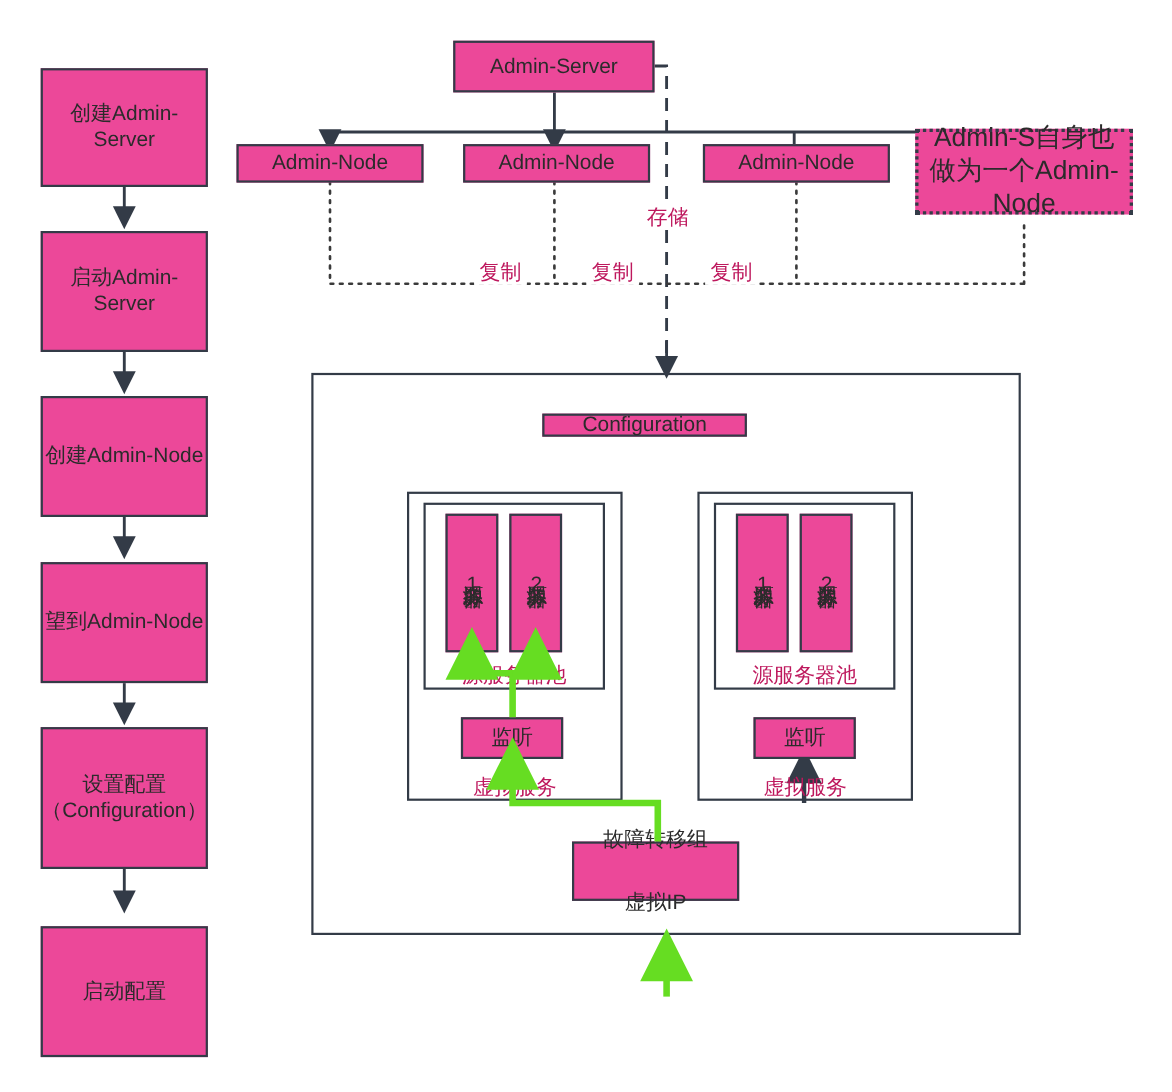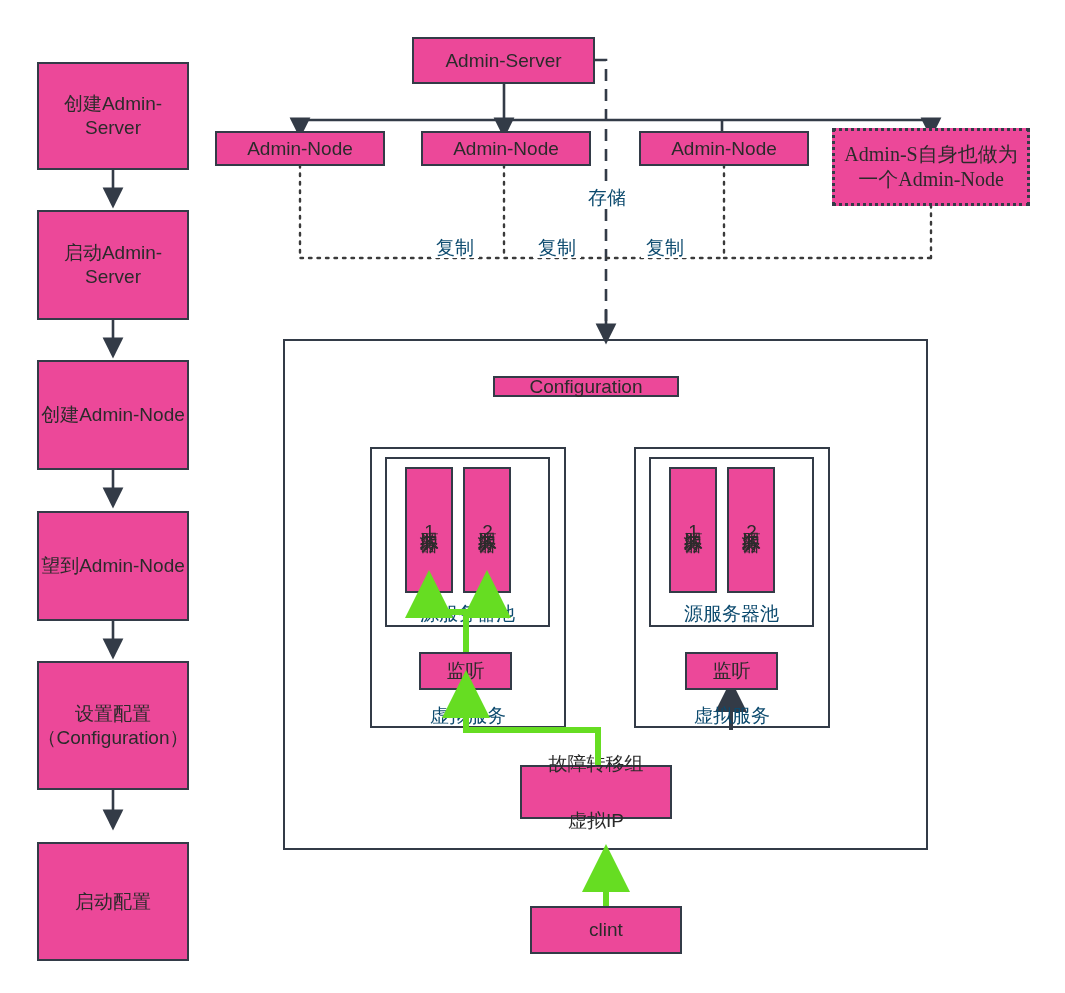--- a/index.html
+++ b/index.html
@@ -25,21 +25,21 @@
   .box.group{
     display:block;
     background:transparent;
     z-index:2;
   }
   .grouplabel{
     position:absolute;
     left:0;right:0;
     text-align:center;
     font-size:19px;
-    color:#0c4a6e;
+    color:#be185d;
     z-index:6;
     pointer-events:none;
   }
   .vtext{
     writing-mode:vertical-rl;
     text-orientation:upright;
     letter-spacing:1px;
     line-height:1.05;
     font-size:19px;
   }
@@ -127,21 +127,21 @@
   <div class="box" style="left:215px;top:131px;width:170px;height:35px;">
     <span>Admin-Node</span>
   </div>
   <div class="box" style="left:421px;top:131px;width:170px;height:35px;">
     <span>Admin-Node</span>
   </div>
   <div class="box" style="left:639px;top:131px;width:170px;height:35px;">
     <span>Admin-Node</span>
   </div>
 
-  <div class="box dotted" style="left:832px;top:128px;width:198px;height:78px;font-size:20px;padding:0 6px;font-family:Liberation Serif, serif;">
+  <div class="box dotted" style="left:832px;top:117px;width:198px;height:78px;font-size:24px;padding:0 6px;">
     <span>Admin-S自身也做为一个Admin-Node</span>
   </div>
 
   <div class="grouplabel" style="left:562px;top:185px;width:90px;">
     <span style="background:#fff;padding:0 4px;">存储</span>
   </div>
   <div class="grouplabel" style="left:410px;top:235px;width:90px;">
     <span style="background:#fff;padding:0 5px;">复制</span>
   </div>
   <div class="grouplabel" style="left:512px;top:235px;width:90px;">
@@ -197,23 +197,20 @@
 
   <div class="box thin" style="left:685px;top:652px;width:93px;height:38px;">
     <span>监听</span>
   </div>
 
   <div class="box" style="left:520px;top:765px;width:152px;height:54px;flex-direction:column;gap:33px;">
     <span>故障转移组</span>
     <span>虚拟IP</span>
   </div>
 
-  <div class="box" style="left:530px;top:906px;width:152px;height:48px;">
-    <span>clint</span>
-  </div>
 
   <svg class="edges edges-top" viewBox="0 0 1065 993">
     <g stroke="#66DD22" stroke-width="6" fill="none" stroke-linecap="butt">
 
       <line x1="606" y1="906" x2="606" y2="868" marker-end="url(#arrGreen)"></line>
 
       <path d="M598,765 L598,730 L466,730 L466,700"></path>
       <line x1="466" y1="712" x2="466" y2="694" marker-end="url(#arrGreen)"></line>
 
       <path d="M466,652 L466,612 L487,612 L487,600"></path>

